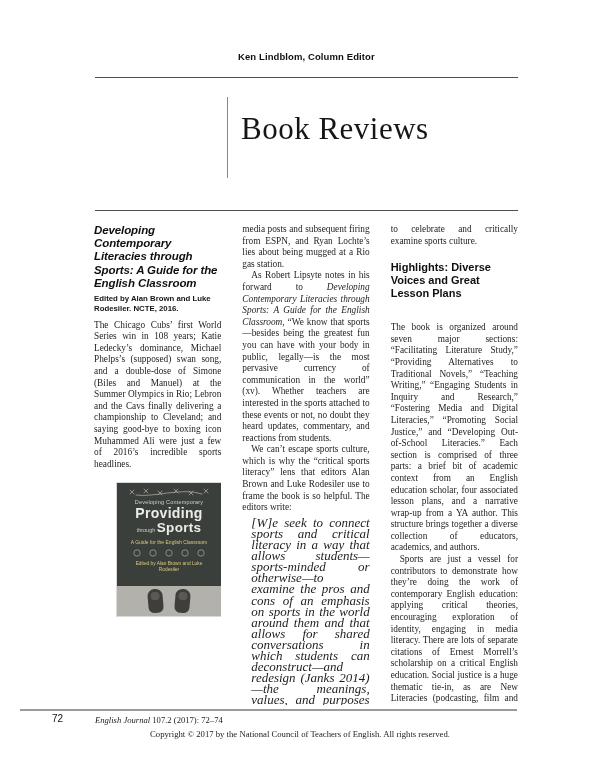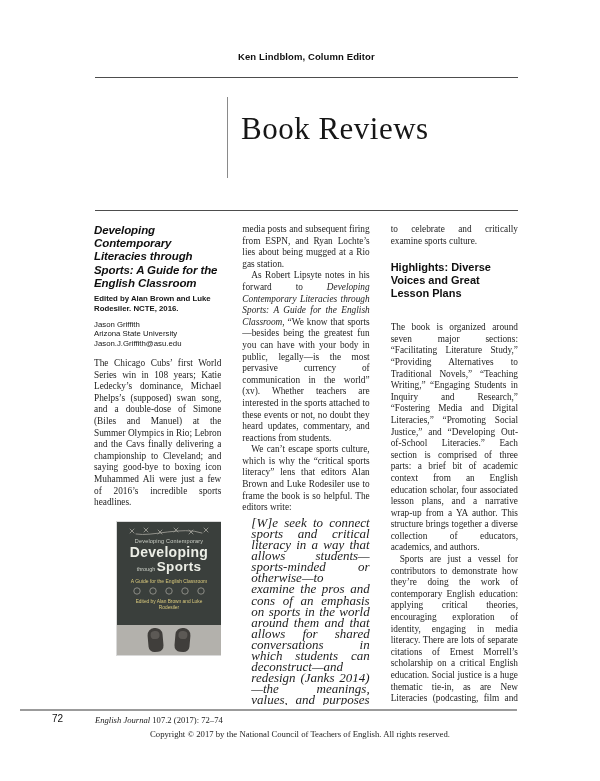--- a/index.html
+++ b/index.html
@@ -115,42 +115,37 @@
 <div class="abs rule-a"></div>
 <div class="abs vline"></div>
 <h1 class="abs page-title">Book Reviews</h1>
 <div class="abs rule-b"></div>
 
 <div class="abs" id="content">
 
   <div class="col">
     <h2 class="book-heading">Developing Contemporary Literacies through Sports: A Guide for the English Classroom</h2>
     <p class="meta-bold">Edited by Alan Brown and Luke Rodesiler. NCTE, 2016.</p>
-    <div class="meta">
-      <div>Jason Griffith</div>
-      <div>Arizona State University</div>
-      <div>Jason.J.Griffith@asu.edu</div>
-    </div>
     <p class="body-p">The Chicago Cubs’ first World Series win in 108 years; Katie Ledecky’s dominance, Michael Phelps’s (supposed) swan song, and a double-dose of Simone (Biles and Manuel) at the Summer Olympics in Rio; Lebron and the Cavs finally delivering a championship to Cleveland; and saying good-bye to boxing icon Muhammed Ali were just a few of 2016’s incredible sports headlines.</p>
 
     <div class="book-cover">
       <div class="cover-main">
         <svg class="chalk-top" width="94" height="12" viewBox="0 0 94 12">
           <g stroke="#cfccc3" stroke-width="0.9" opacity="0.65" fill="none" stroke-linecap="round">
             <path d="M8 4 L12 8 M12 4 L8 8"></path>
             <path d="M22 3 L26 7 M26 3 L22 7"></path>
             <path d="M36 5 L40 9 M40 5 L36 9"></path>
             <path d="M52 3 L56 7 M56 3 L52 7"></path>
             <path d="M67 5 L71 9 M71 5 L67 9"></path>
             <path d="M82 3 L86 7 M86 3 L82 7"></path>
             <path d="M14 9 C 30 12, 60 1, 80 8"></path>
           </g>
         </svg>
         <div class="cover-kicker">Developing Contemporary</div>
-        <div class="cover-title">Developing</div>
+        <div class="cover-title">Providing</div>
         <div class="cover-through-line">
           <span>through</span>
           <span class="cover-sports">Sports</span>
         </div>
         <div class="cover-subtitle">A Guide for the English Classroom</div>
         <svg class="chalk-circles" width="80" height="10" viewBox="0 0 80 10">
           <g stroke="#cfccc3" stroke-width="0.9" opacity="0.6" fill="none">
             <circle cx="8" cy="5" r="3.2"></circle>
             <circle cx="24" cy="5" r="3.2"></circle>
             <circle cx="40" cy="5" r="3.2"></circle>

